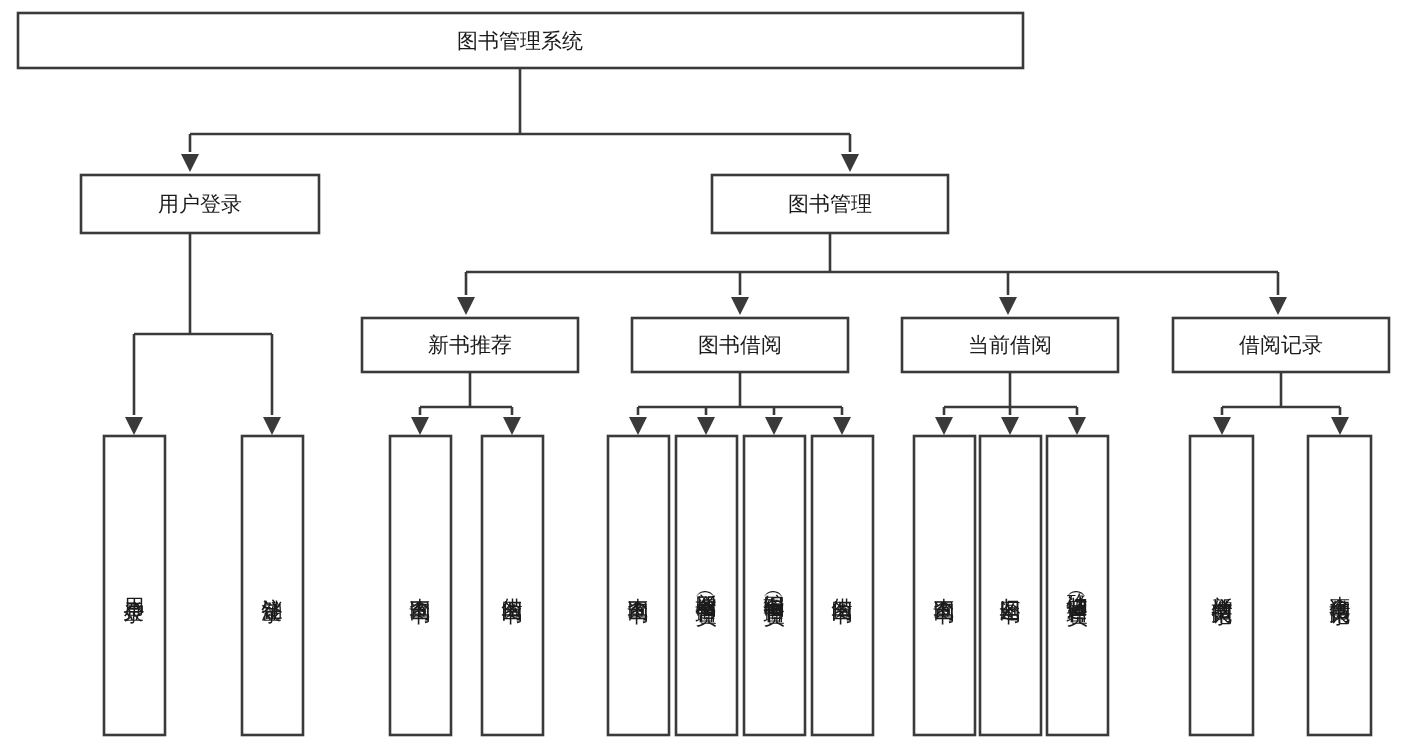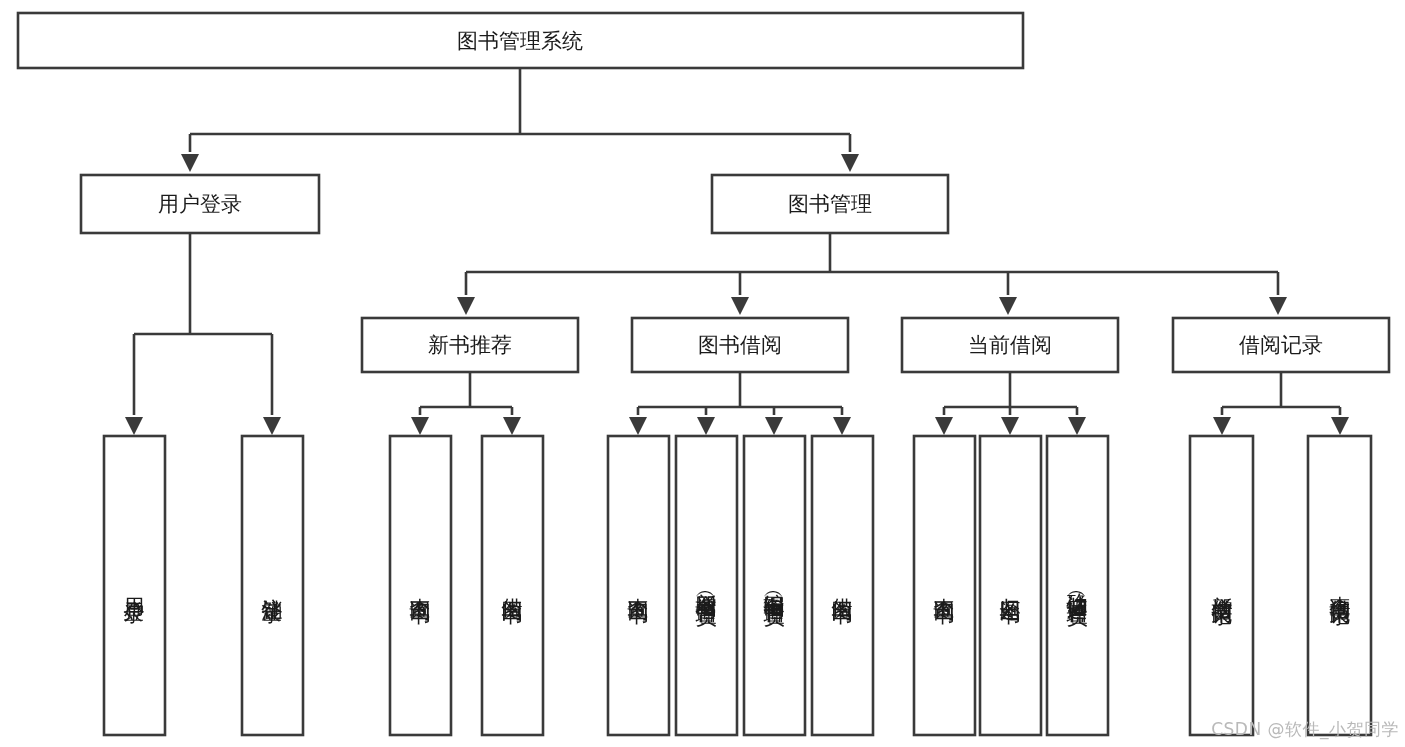--- a/index.html
+++ b/index.html
@@ -248,15 +248,14 @@
       <text class="node-label-v" x="1222" y="585">新增借阅记录</text>
     </g>
 
     <g>
       <rect class="node-box" x="1308" y="436" width="63" height="299"></rect>
       <text class="node-label-v" x="1340" y="585">查询借阅记录</text>
     </g>
 
   </svg>
 
-  <div class="watermark">CSDN @软件_小贺同学</div>
 
 </div>
 
 </body></html>

